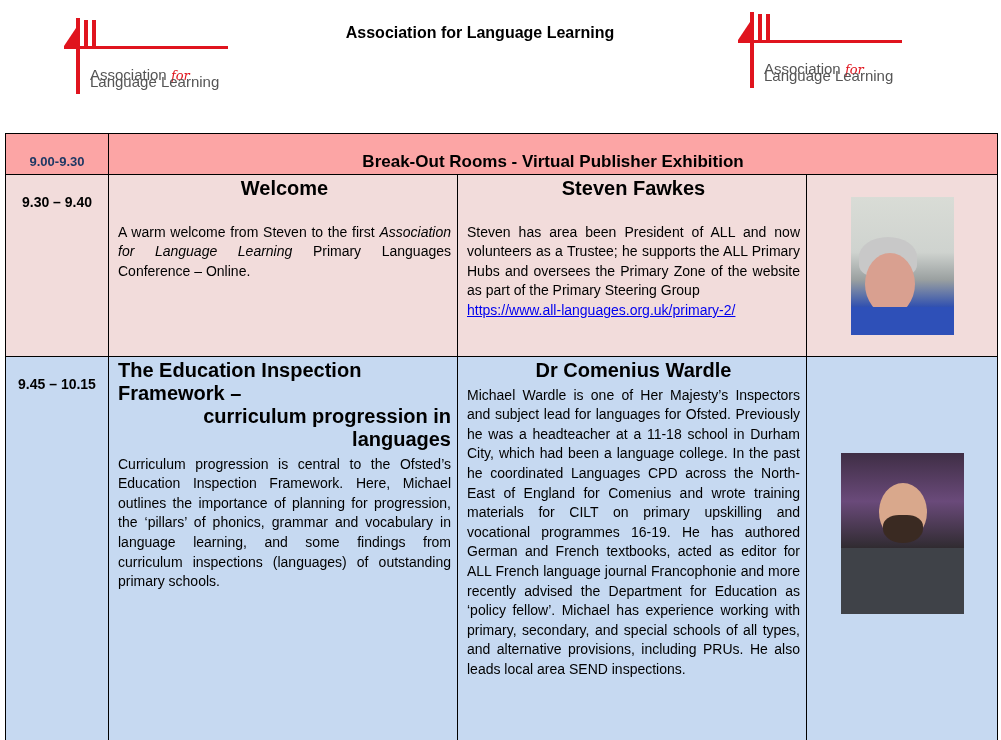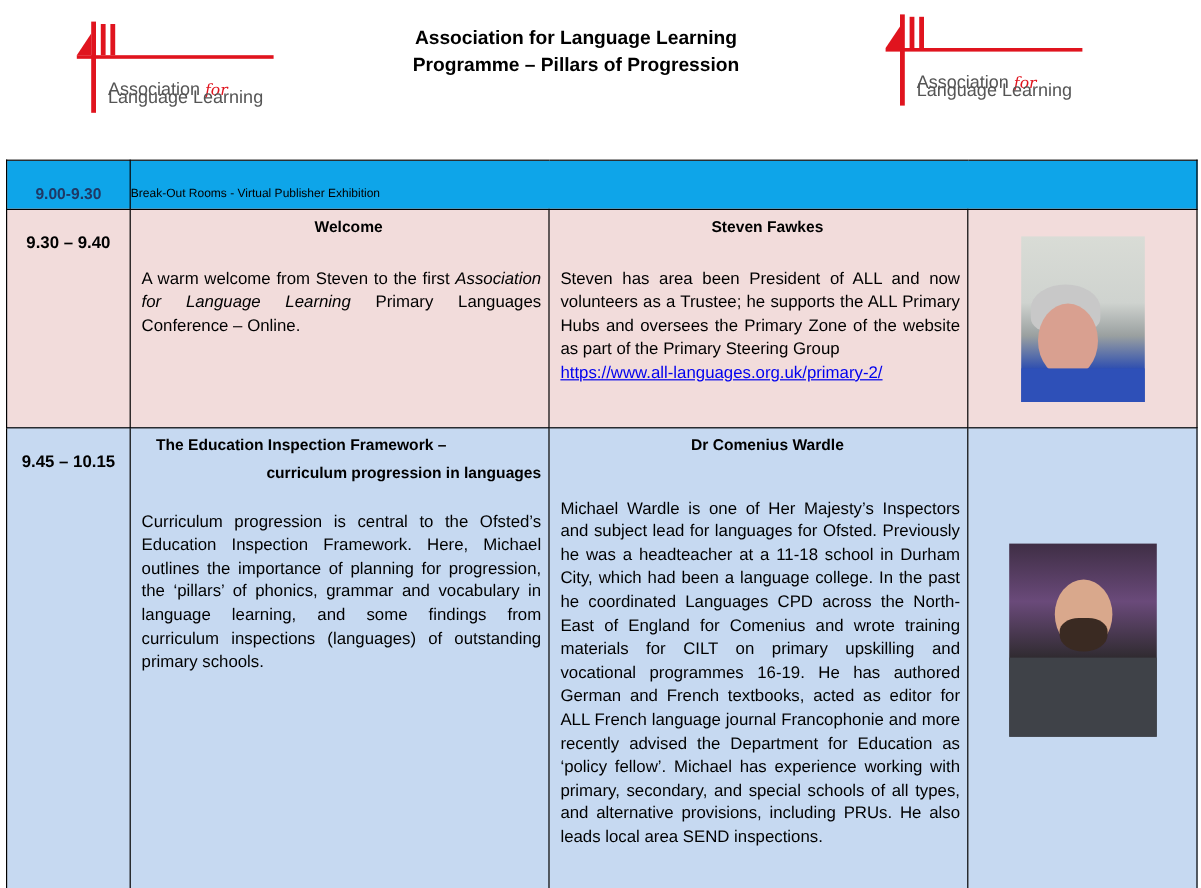--- a/index.html
+++ b/index.html
@@ -23,33 +23,33 @@
 
   .title-block { position: absolute; left: 280px; top: 22px; width: 400px; text-align: center; font-weight: bold; font-size: 16px; line-height: 22px; }
 
   table.prog { position: absolute; left: 5px; top: 133px; width: 992px; border-collapse: collapse; table-layout: fixed; }
   table.prog td { border: 1.5px solid #000; vertical-align: top; font-size: 14px; line-height: 19.6px; }
   col.c-time { width: 103px; }
   col.c-desc { width: 349px; }
   col.c-speaker { width: 349px; }
   col.c-photo { width: 191px; }
 
-  tr.r-break td { background: #0ea5e9; height: 38px; }
+  tr.r-break td { background: #fca5a5; height: 38px; }
   tr.r-break td.time { vertical-align: bottom; text-align: center; font-weight: bold; color: #1f3864; font-size: 13px; padding-bottom: 2px; }
-  tr.r-break td.break-label { vertical-align: bottom; font-weight: normal; font-size: 10px; padding-bottom: 2px; }
+  tr.r-break td.break-label { vertical-align: bottom; text-align: center; font-weight: bold; font-size: 17px; padding-bottom: 2px; }
 
   tr.r-welcome td { background: #f2dcdb; height: 182px; }
   tr.r-edu td { background: #c6d9f1; height: 387px; }
 
   td.time { text-align: center; font-weight: bold; color: #000000; font-size: 13px; padding-top: 18px; }
   td.desc, td.speaker { padding: 2px 6px 0 9px; }
-  .sess-title { font-weight: bold; font-size: 13px; text-align: center; line-height: 23px; margin-left: 12px; }
+  .sess-title { font-weight: bold; font-size: 20px; text-align: center; line-height: 23px; }
   .sess-title.right { text-align: right; }
   .para { text-align: justify; margin-top: 23px; }
-  .para.bio-edu { margin-top: 32px; }
+  .para.bio-edu { margin-top: 4px; }
   .para a { color: #0000ee; text-decoration: underline; margin-top: 24px; }
 
   td.photo { text-align: center; }
   .photo-box { display: inline-block; overflow: hidden; position: relative; }
   #photo-fawkes { width: 103px; height: 138px; margin-top: 22px; background: linear-gradient(180deg, #d9dcd6 0%, #cfd3cf 40%, #9aa0a0 60%, #2f4fb0 80%, #2a48b0 100%); }
   #photo-wardle { width: 123px; height: 161px; margin-top: 96px; background: linear-gradient(180deg, #3f2e45 0%, #6a4a7a 30%, #2e2a2e 60%, #3a3e46 100%); }
   .face { position: absolute; border-radius: 50%; }
   #photo-fawkes .hair { left: 8px; top: 40px; width: 58px; height: 40px; background: #c8c8c8; border-radius: 50% 50% 30% 30%; }
   #photo-fawkes .skin { left: 14px; top: 56px; width: 50px; height: 62px; background: #d9a090; }
   #photo-fawkes .sweater { position:absolute; left: 0; top: 110px; width: 103px; height: 28px; background:#2e50b8; }
@@ -65,21 +65,20 @@
   <div class="v1"></div>
   <div class="v2"></div>
   <div class="v3"></div>
   <div class="hbar"></div>
   <div class="txt1"><span>Association</span> <span class="for">for</span></div>
   <div class="txt2">Language Learning</div>
 </div>
 
 <div class="title-block">
   <div>Association for Language Learning</div>
-  <div>Programme – Pillars of Progression</div>
 </div>
 
 <div class="logo" id="logo-right">
   <div class="tri"></div>
   <div class="v1"></div>
   <div class="v2"></div>
   <div class="v3"></div>
   <div class="hbar"></div>
   <div class="txt1"><span>Association</span> <span class="for">for</span></div>
   <div class="txt2">Language Learning</div>
@@ -113,21 +112,21 @@
         <div class="face skin"></div>
         <div class="sweater"></div>
       </div>
     </td>
   </tr>
   <tr class="r-edu">
     <td class="time">9.45 – 10.15</td>
     <td class="desc">
       <div class="sess-title right" style="text-align:left">The Education Inspection Framework –</div>
       <div class="sess-title right">curriculum progression in languages</div>
-      <div class="para" style="margin-top:20px">Curriculum progression is central to the Ofsted’s Education Inspection Framework. Here, Michael outlines the importance of planning for progression, the ‘pillars’ of phonics, grammar and vocabulary in language learning, and some findings from curriculum inspections (languages) of outstanding primary schools.</div>
+      <div class="para" style="margin-top:4px">Curriculum progression is central to the Ofsted’s Education Inspection Framework. Here, Michael outlines the importance of planning for progression, the ‘pillars’ of phonics, grammar and vocabulary in language learning, and some findings from curriculum inspections (languages) of outstanding primary schools.</div>
     </td>
     <td class="speaker">
       <div class="sess-title">Dr Comenius Wardle</div>
       <div class="para bio-edu">Michael Wardle is one of Her Majesty’s Inspectors and subject lead for languages for Ofsted. Previously he was a headteacher at a  11-18 school in Durham City, which had been a language college. In the past he coordinated Languages CPD across the North-East of England for Comenius and wrote training materials for CILT on primary upskilling and vocational programmes 16-19. He has authored German and French textbooks, acted as editor for ALL French language journal Francophonie and more recently advised the Department for Education as ‘policy fellow’. Michael has experience working with primary, secondary, and special schools of all types, and alternative provisions, including PRUs. He also leads local area SEND inspections.</div>
     </td>
     <td class="photo">
       <div class="photo-box" id="photo-wardle">
         <div class="jacket"></div>
         <div class="face head"></div>
         <div class="face beard"></div>

